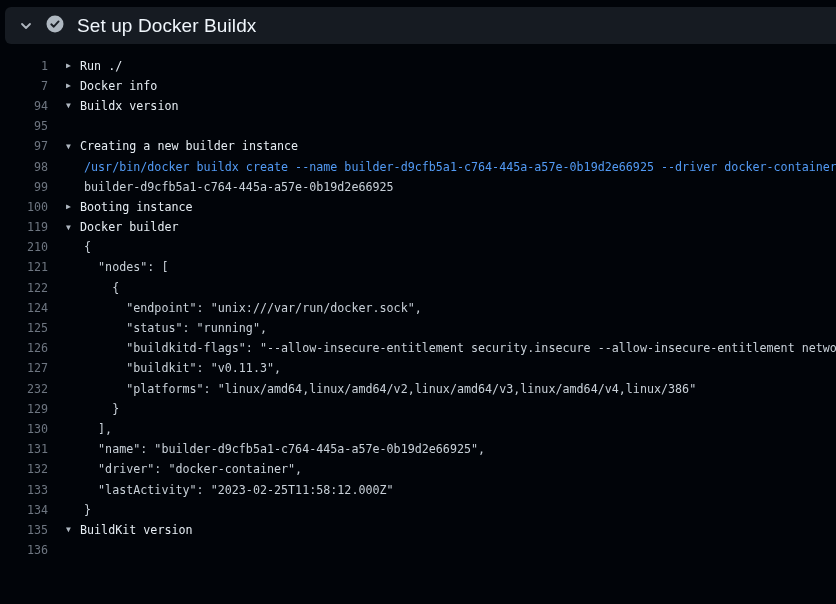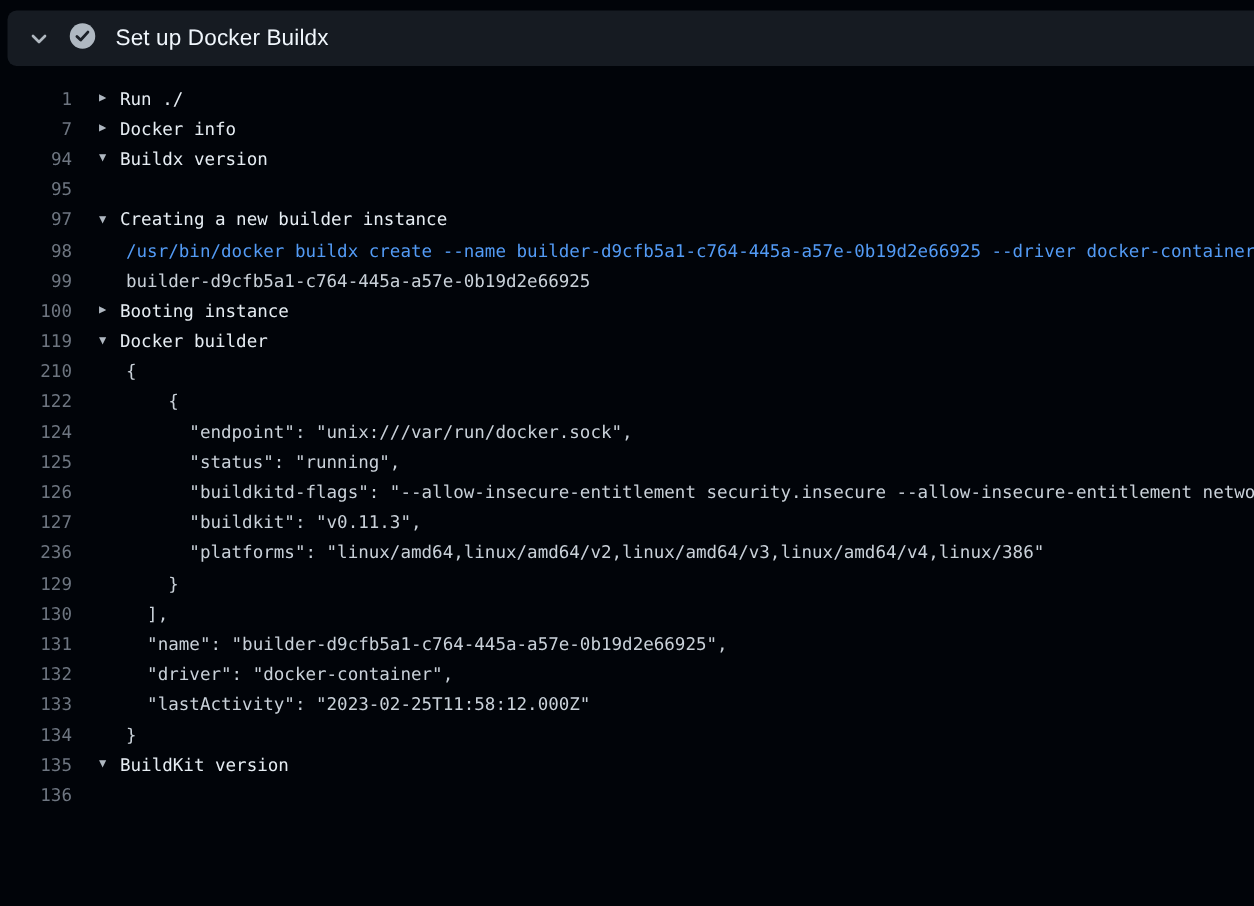--- a/index.html
+++ b/index.html
@@ -17,21 +17,21 @@
     border-radius:6px 0 0 6px;
     display:flex;
     align-items:center;
     padding-left:14px;
     gap:13px;
     cursor:pointer;
   }
   .step-header .chevron { display:flex; align-items:center; }
   .step-header .title {
     font-family:"Liberation Sans", sans-serif;
-    font-size:15px;
+    font-size:19px;
     color:#f0f6fc;
     letter-spacing:0.1px;
   }
   
   .log { margin-top:11.5px; }
   .log-line {
     display:flex;
     align-items:center;
     height:20.2px;
     font-size:11.7px;
@@ -80,26 +80,27 @@
     <div class="log-line group-row"><span class="line-num">1</span><span class="line-content"><span class="arrow">▶</span><span class="group-label">Run ./</span></span></div>
     <div class="log-line group-row"><span class="line-num">7</span><span class="line-content"><span class="arrow">▶</span><span class="group-label">Docker info</span></span></div>
     <div class="log-line group-row"><span class="line-num">94</span><span class="line-content"><span class="arrow">▼</span><span class="group-label">Buildx version</span></span></div>
     <div class="log-line"><span class="line-num">95</span></div>
     <div class="log-line group-row"><span class="line-num">97</span><span class="line-content"><span class="arrow">▼</span><span class="group-label">Creating a new builder instance</span></span></div>
     <div class="log-line"><span class="line-num">98</span><span class="line-content plainrow"><span class="cmd-text">/usr/bin/docker buildx create --name builder-d9cfb5a1-c764-445a-a57e-0b19d2e66925 --driver docker-container</span></span></div>
     <div class="log-line"><span class="line-num">99</span><span class="line-content plainrow"><span class="out-text">builder-d9cfb5a1-c764-445a-a57e-0b19d2e66925</span></span></div>
     <div class="log-line group-row"><span class="line-num">100</span><span class="line-content"><span class="arrow">▶</span><span class="group-label">Booting instance</span></span></div>
     <div class="log-line group-row"><span class="line-num">119</span><span class="line-content"><span class="arrow">▼</span><span class="group-label">Docker builder</span></span></div>
     <div class="log-line"><span class="line-num">210</span><span class="line-content plainrow"><span class="out-text">{</span></span></div>
+    <div class="log-line"><span class="line-num">121</span><span class="line-content plainrow"><span class="out-text">  "nodes": [</span></span></div>
     <div class="log-line"><span class="line-num">122</span><span class="line-content plainrow"><span class="out-text">    {</span></span></div>
     <div class="log-line"><span class="line-num">124</span><span class="line-content plainrow"><span class="out-text">      "endpoint": "unix:///var/run/docker.sock",</span></span></div>
     <div class="log-line"><span class="line-num">125</span><span class="line-content plainrow"><span class="out-text">      "status": "running",</span></span></div>
     <div class="log-line"><span class="line-num">126</span><span class="line-content plainrow"><span class="out-text">      "buildkitd-flags": "--allow-insecure-entitlement security.insecure --allow-insecure-entitlement networ</span></span></div>
     <div class="log-line"><span class="line-num">127</span><span class="line-content plainrow"><span class="out-text">      "buildkit": "v0.11.3",</span></span></div>
-    <div class="log-line"><span class="line-num">236</span><span class="line-content plainrow"><span class="out-text">      "platforms": "linux/amd64,linux/amd64/v2,linux/amd64/v3,linux/amd64/v4,linux/386"</span></span></div>
+    <div class="log-line"><span class="line-num">232</span><span class="line-content plainrow"><span class="out-text">      "platforms": "linux/amd64,linux/amd64/v2,linux/amd64/v3,linux/amd64/v4,linux/386"</span></span></div>
     <div class="log-line"><span class="line-num">129</span><span class="line-content plainrow"><span class="out-text">    }</span></span></div>
     <div class="log-line"><span class="line-num">130</span><span class="line-content plainrow"><span class="out-text">  ],</span></span></div>
     <div class="log-line"><span class="line-num">131</span><span class="line-content plainrow"><span class="out-text">  "name": "builder-d9cfb5a1-c764-445a-a57e-0b19d2e66925",</span></span></div>
     <div class="log-line"><span class="line-num">132</span><span class="line-content plainrow"><span class="out-text">  "driver": "docker-container",</span></span></div>
     <div class="log-line"><span class="line-num">133</span><span class="line-content plainrow"><span class="out-text">  "lastActivity": "2023-02-25T11:58:12.000Z"</span></span></div>
     <div class="log-line"><span class="line-num">134</span><span class="line-content plainrow"><span class="out-text">}</span></span></div>
     <div class="log-line group-row"><span class="line-num">135</span><span class="line-content"><span class="arrow">▼</span><span class="group-label">BuildKit version</span></span></div>
     <div class="log-line"><span class="line-num">136</span></div>
   </div>
 

